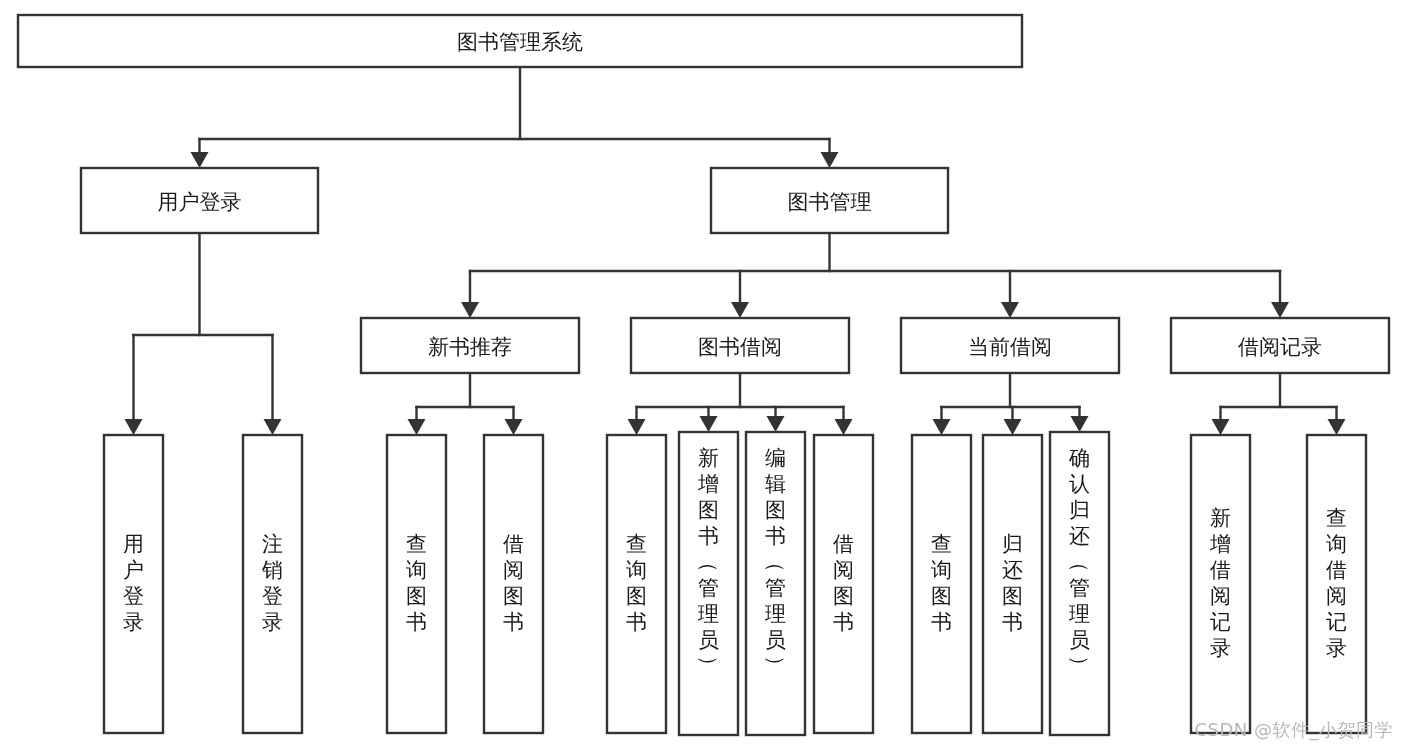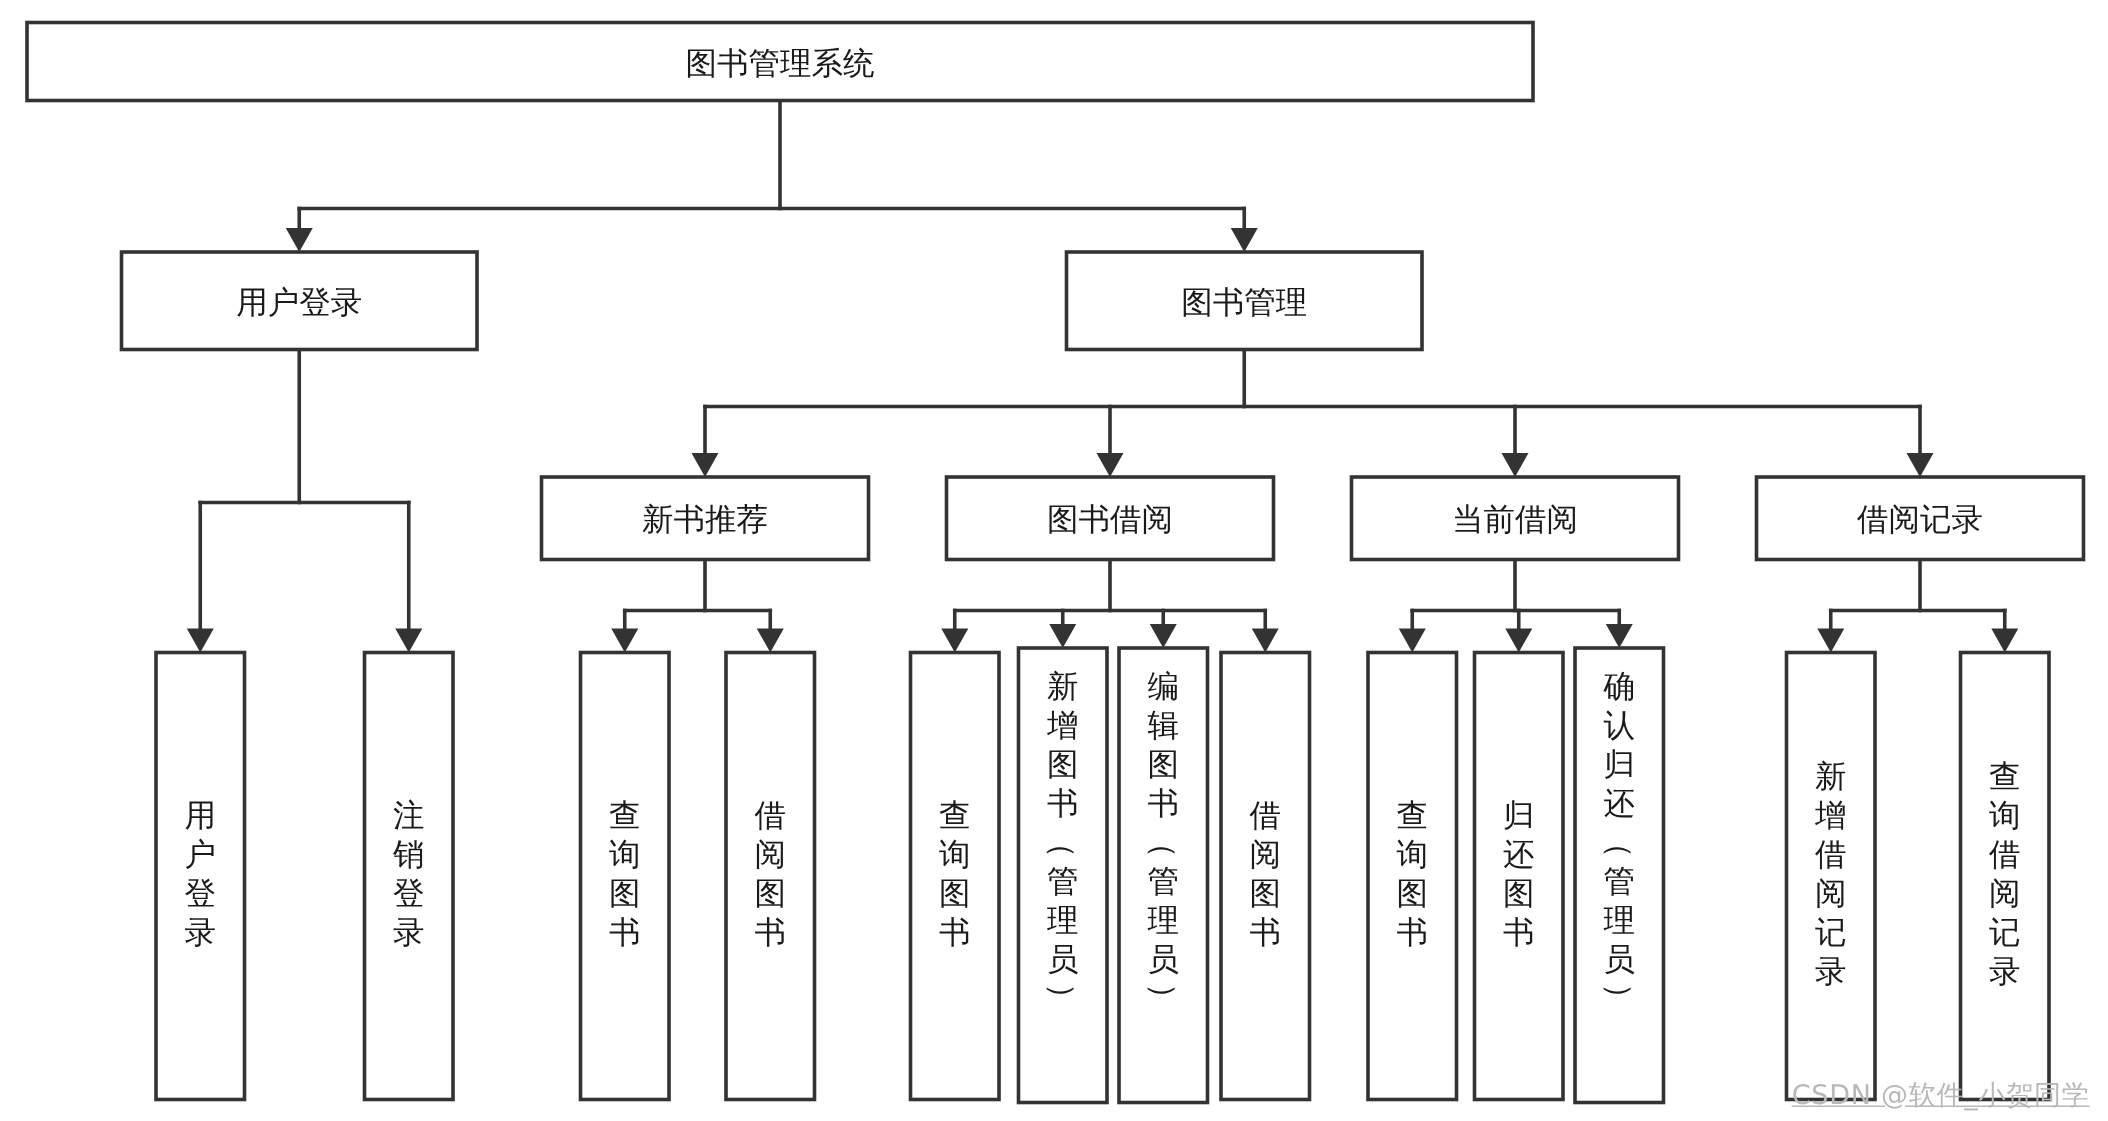--- a/index.html
+++ b/index.html
@@ -58,21 +58,20 @@
   .watermark {
     position: absolute;
     right: 12px;
     bottom: 5px;
     font-family: "DejaVu Sans", "Liberation Sans", sans-serif;
     font-size: 18px;
     color: #b8b8b8;
     white-space: nowrap;
     letter-spacing: 0.5px;
     user-select: none;
-    text-decoration: underline;
   }
 </style>
 </head>
 <body>
 
 <div id="diagram-root">
   <svg class="diagram" viewBox="0 0 1405 747" xmlns="http://www.w3.org/2000/svg">
     <g id="connector-layer">
         <g>
           <path d="M 520 67 L 520 139" class="connector"></path>

